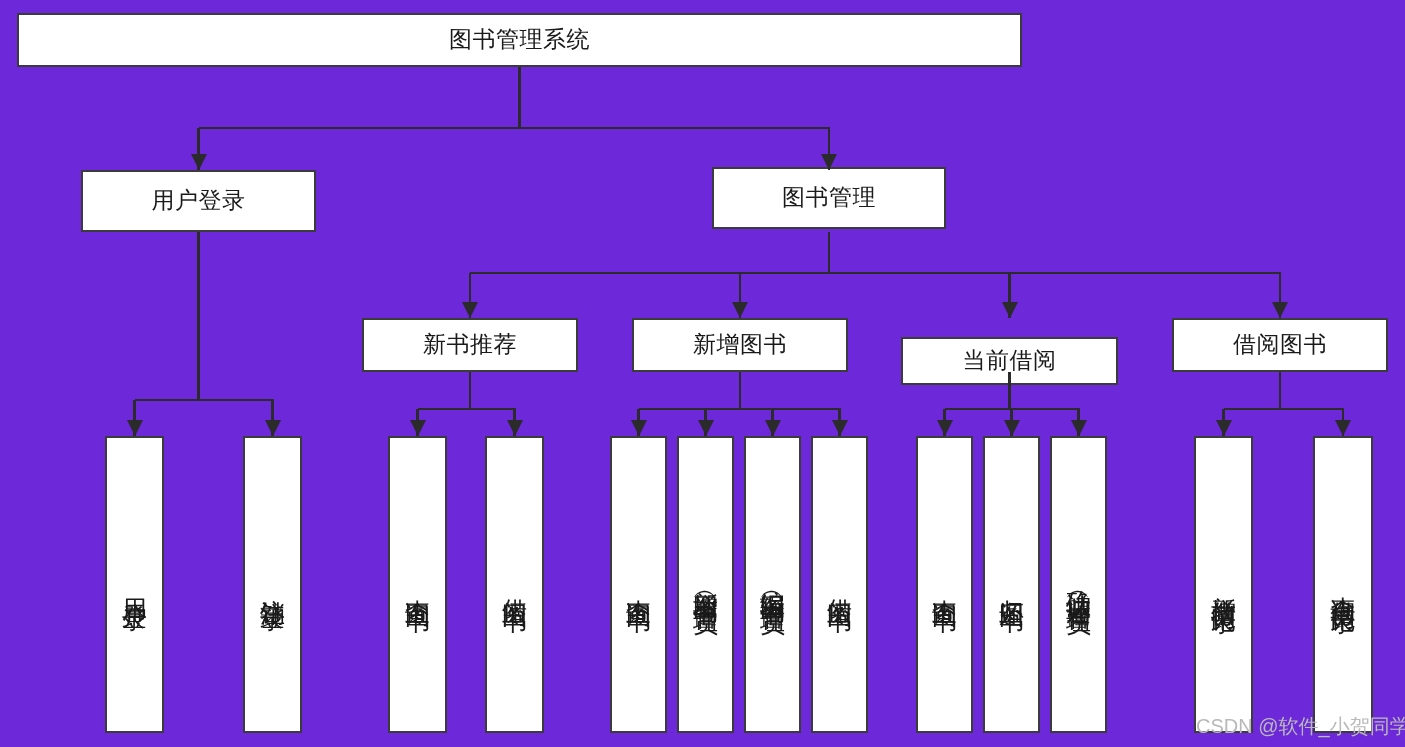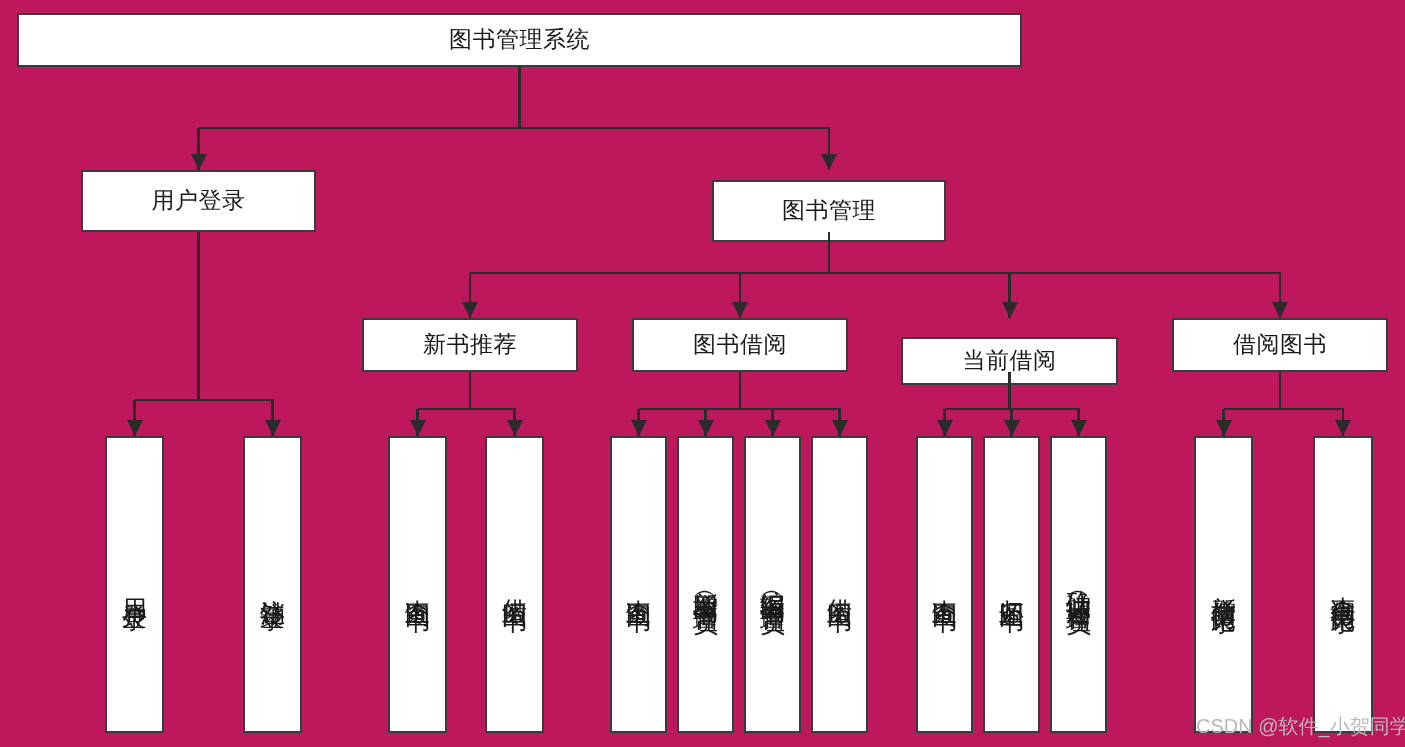--- a/index.html
+++ b/index.html
@@ -8,21 +8,21 @@
     padding: 0;
     background: #ffffff;
   }
   body {
     font-family: "Liberation Sans", "DejaVu Sans", sans-serif;
   }
   #canvas {
     position: relative;
     width: 1405px;
     height: 747px;
-    background: #be185d;
+    background: #6d28d9;
     overflow: hidden;
   }
   
   .node {
     position: absolute;
     box-sizing: border-box;
     background: #ffffff;
     border: 2.5px solid #3b3b3b;
     display: flex;
     align-items: center;
@@ -85,29 +85,29 @@
 
 <div id="canvas">
 
   <div class="node horiz" style="left: 17px; top: 13px; width: 1005px; height: 54px;">
     <span class="label">图书管理系统</span>
   </div>
 
   <div class="node horiz" style="left: 81px; top: 170px; width: 235px; height: 62px;">
     <span class="label">用户登录</span>
   </div>
-  <div class="node horiz" style="left: 712px; top: 180px; width: 234px; height: 62px; font-family: Liberation Serif, serif;">
+  <div class="node horiz" style="left: 712px; top: 167px; width: 234px; height: 62px; font-family: Liberation Serif, serif;">
     <span class="label">图书管理</span>
   </div>
 
   <div class="node horiz" style="left: 362px; top: 318px; width: 216px; height: 54px; align-items: center;">
     <span class="label">新书推荐</span>
   </div>
   <div class="node horiz" style="left: 632px; top: 318px; width: 216px; height: 54px;">
-    <span class="label">图书借阅</span>
+    <span class="label">新增图书</span>
   </div>
   <div class="node horiz" style="left: 901px; top: 337px; width: 217px; height: 48px;">
     <span class="label">当前借阅</span>
   </div>
   <div class="node horiz" style="left: 1172px; top: 318px; width: 216px; height: 54px;">
     <span class="label">借阅图书</span>
   </div>
 
   <div class="node vert" style="left: 105px; top: 436px; width: 59px; height: 297px;">
     <span class="label">用户登录</span>

